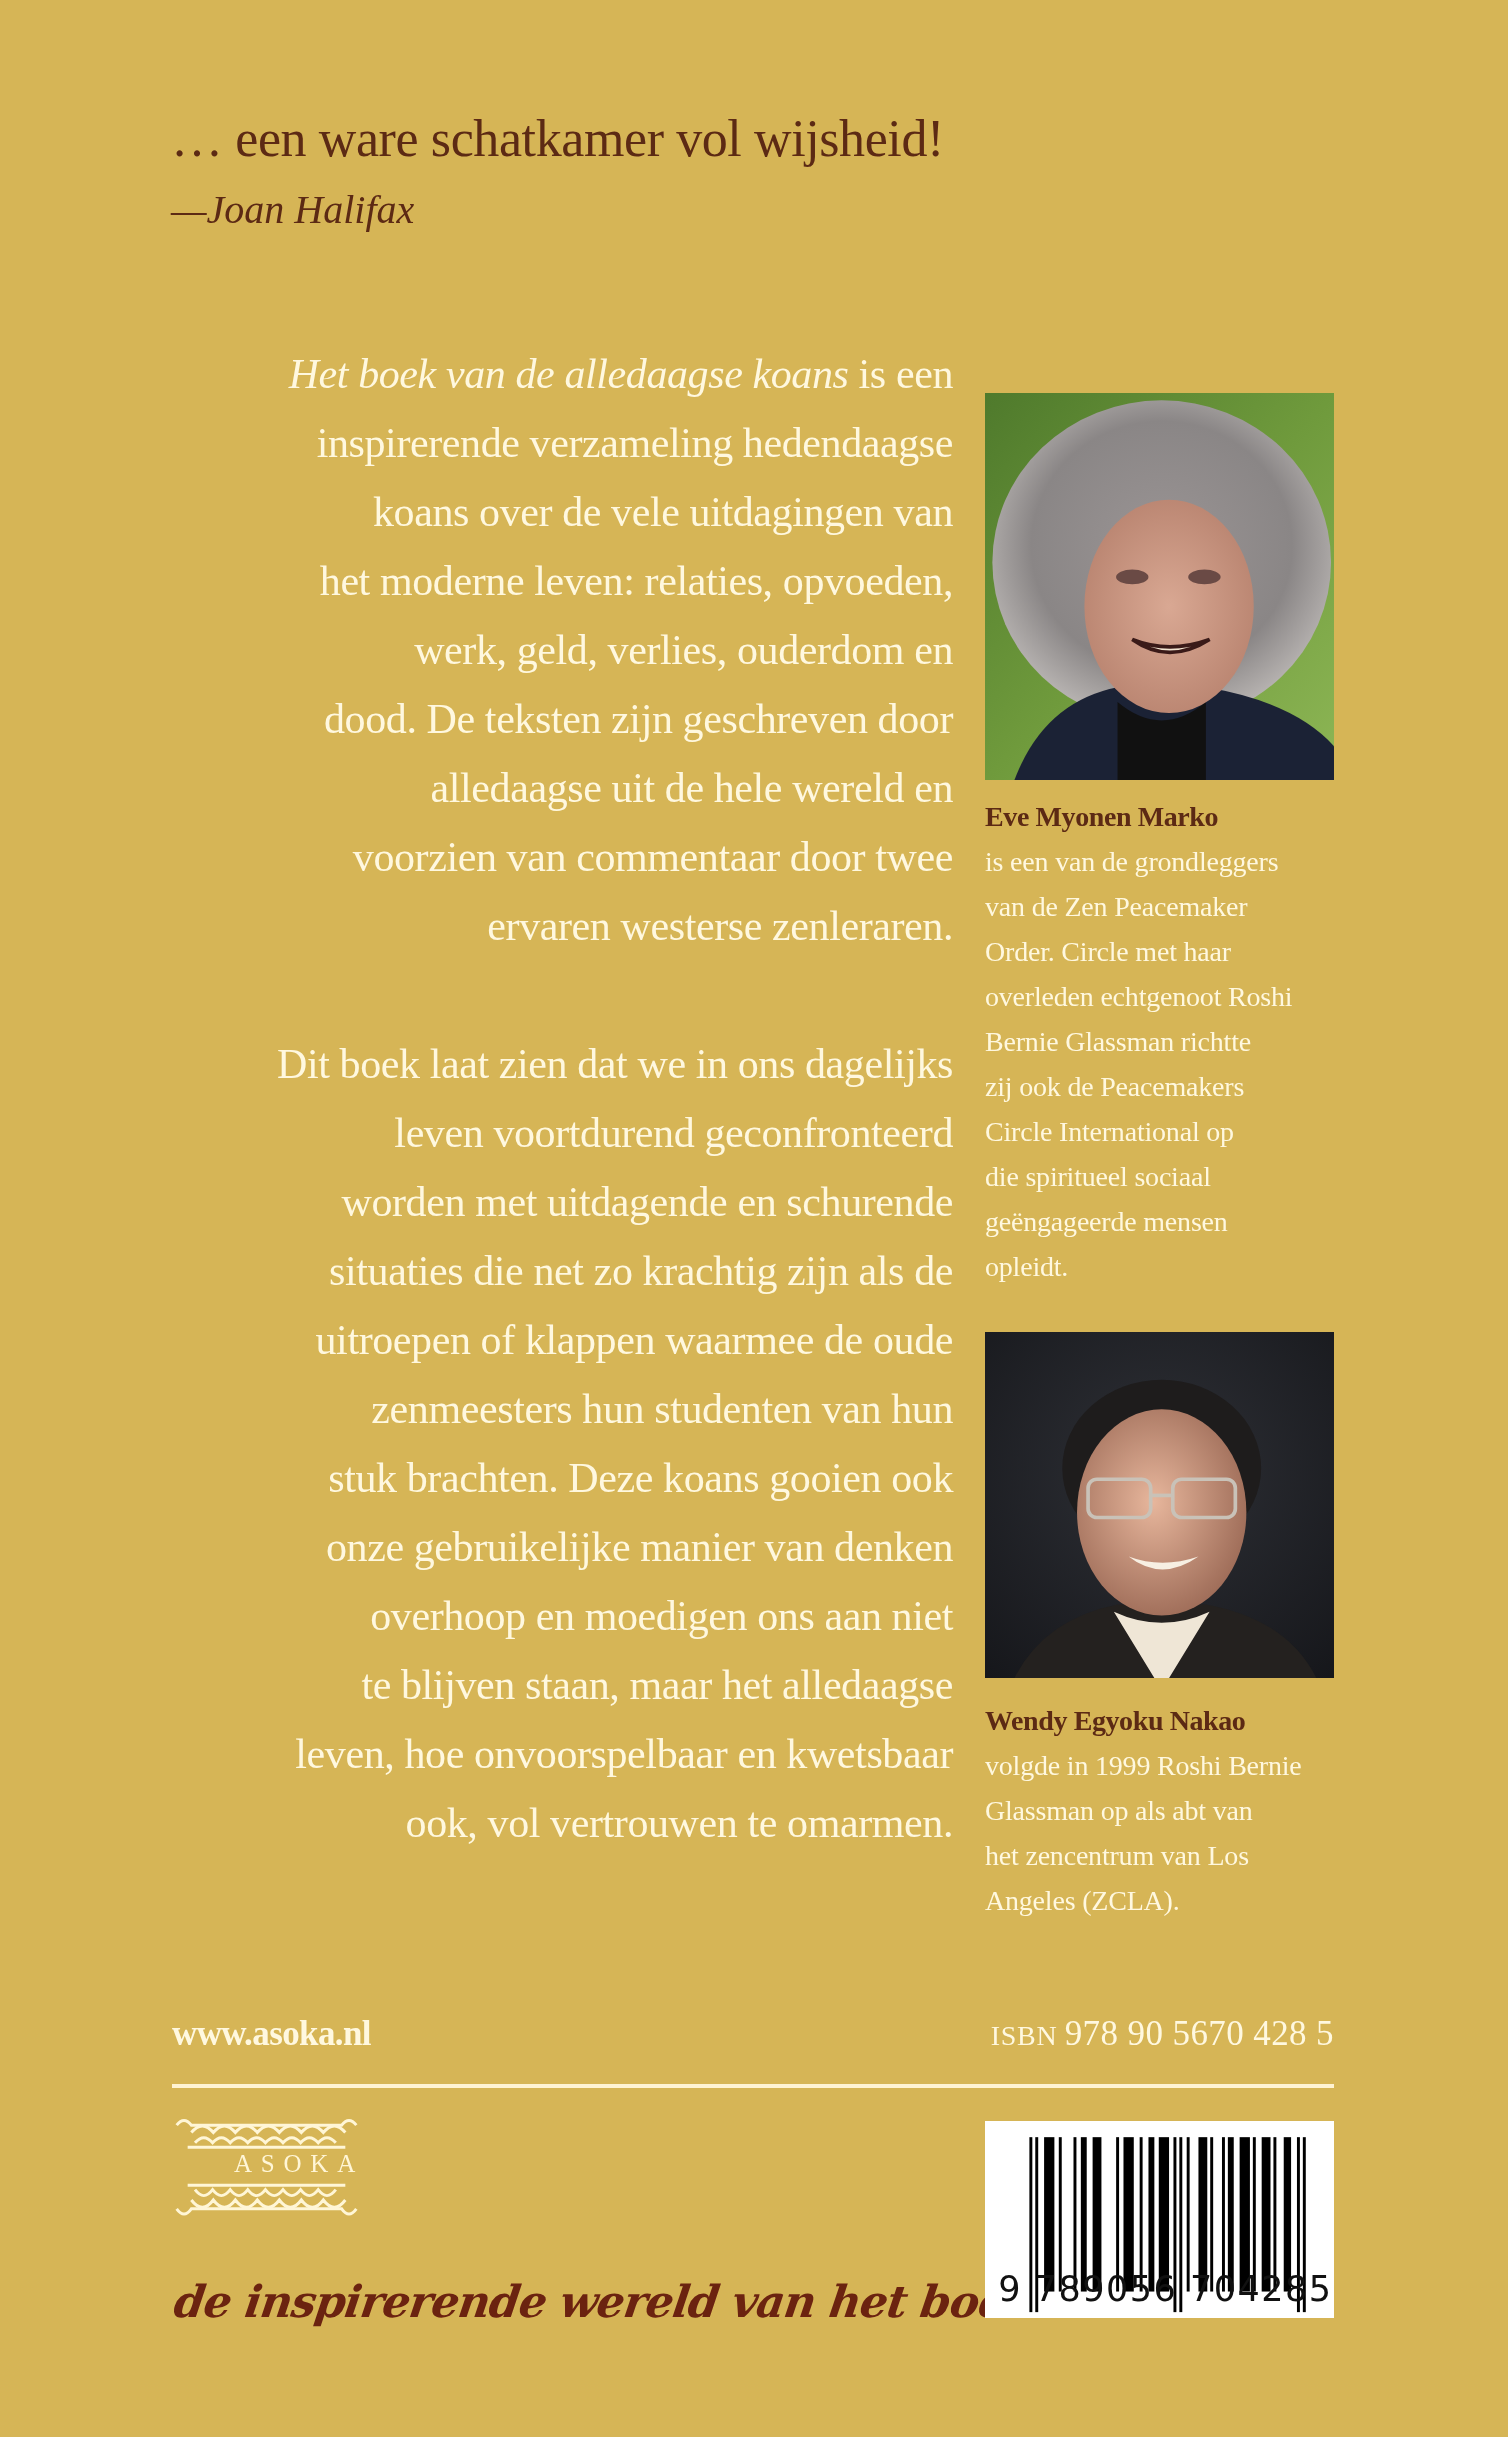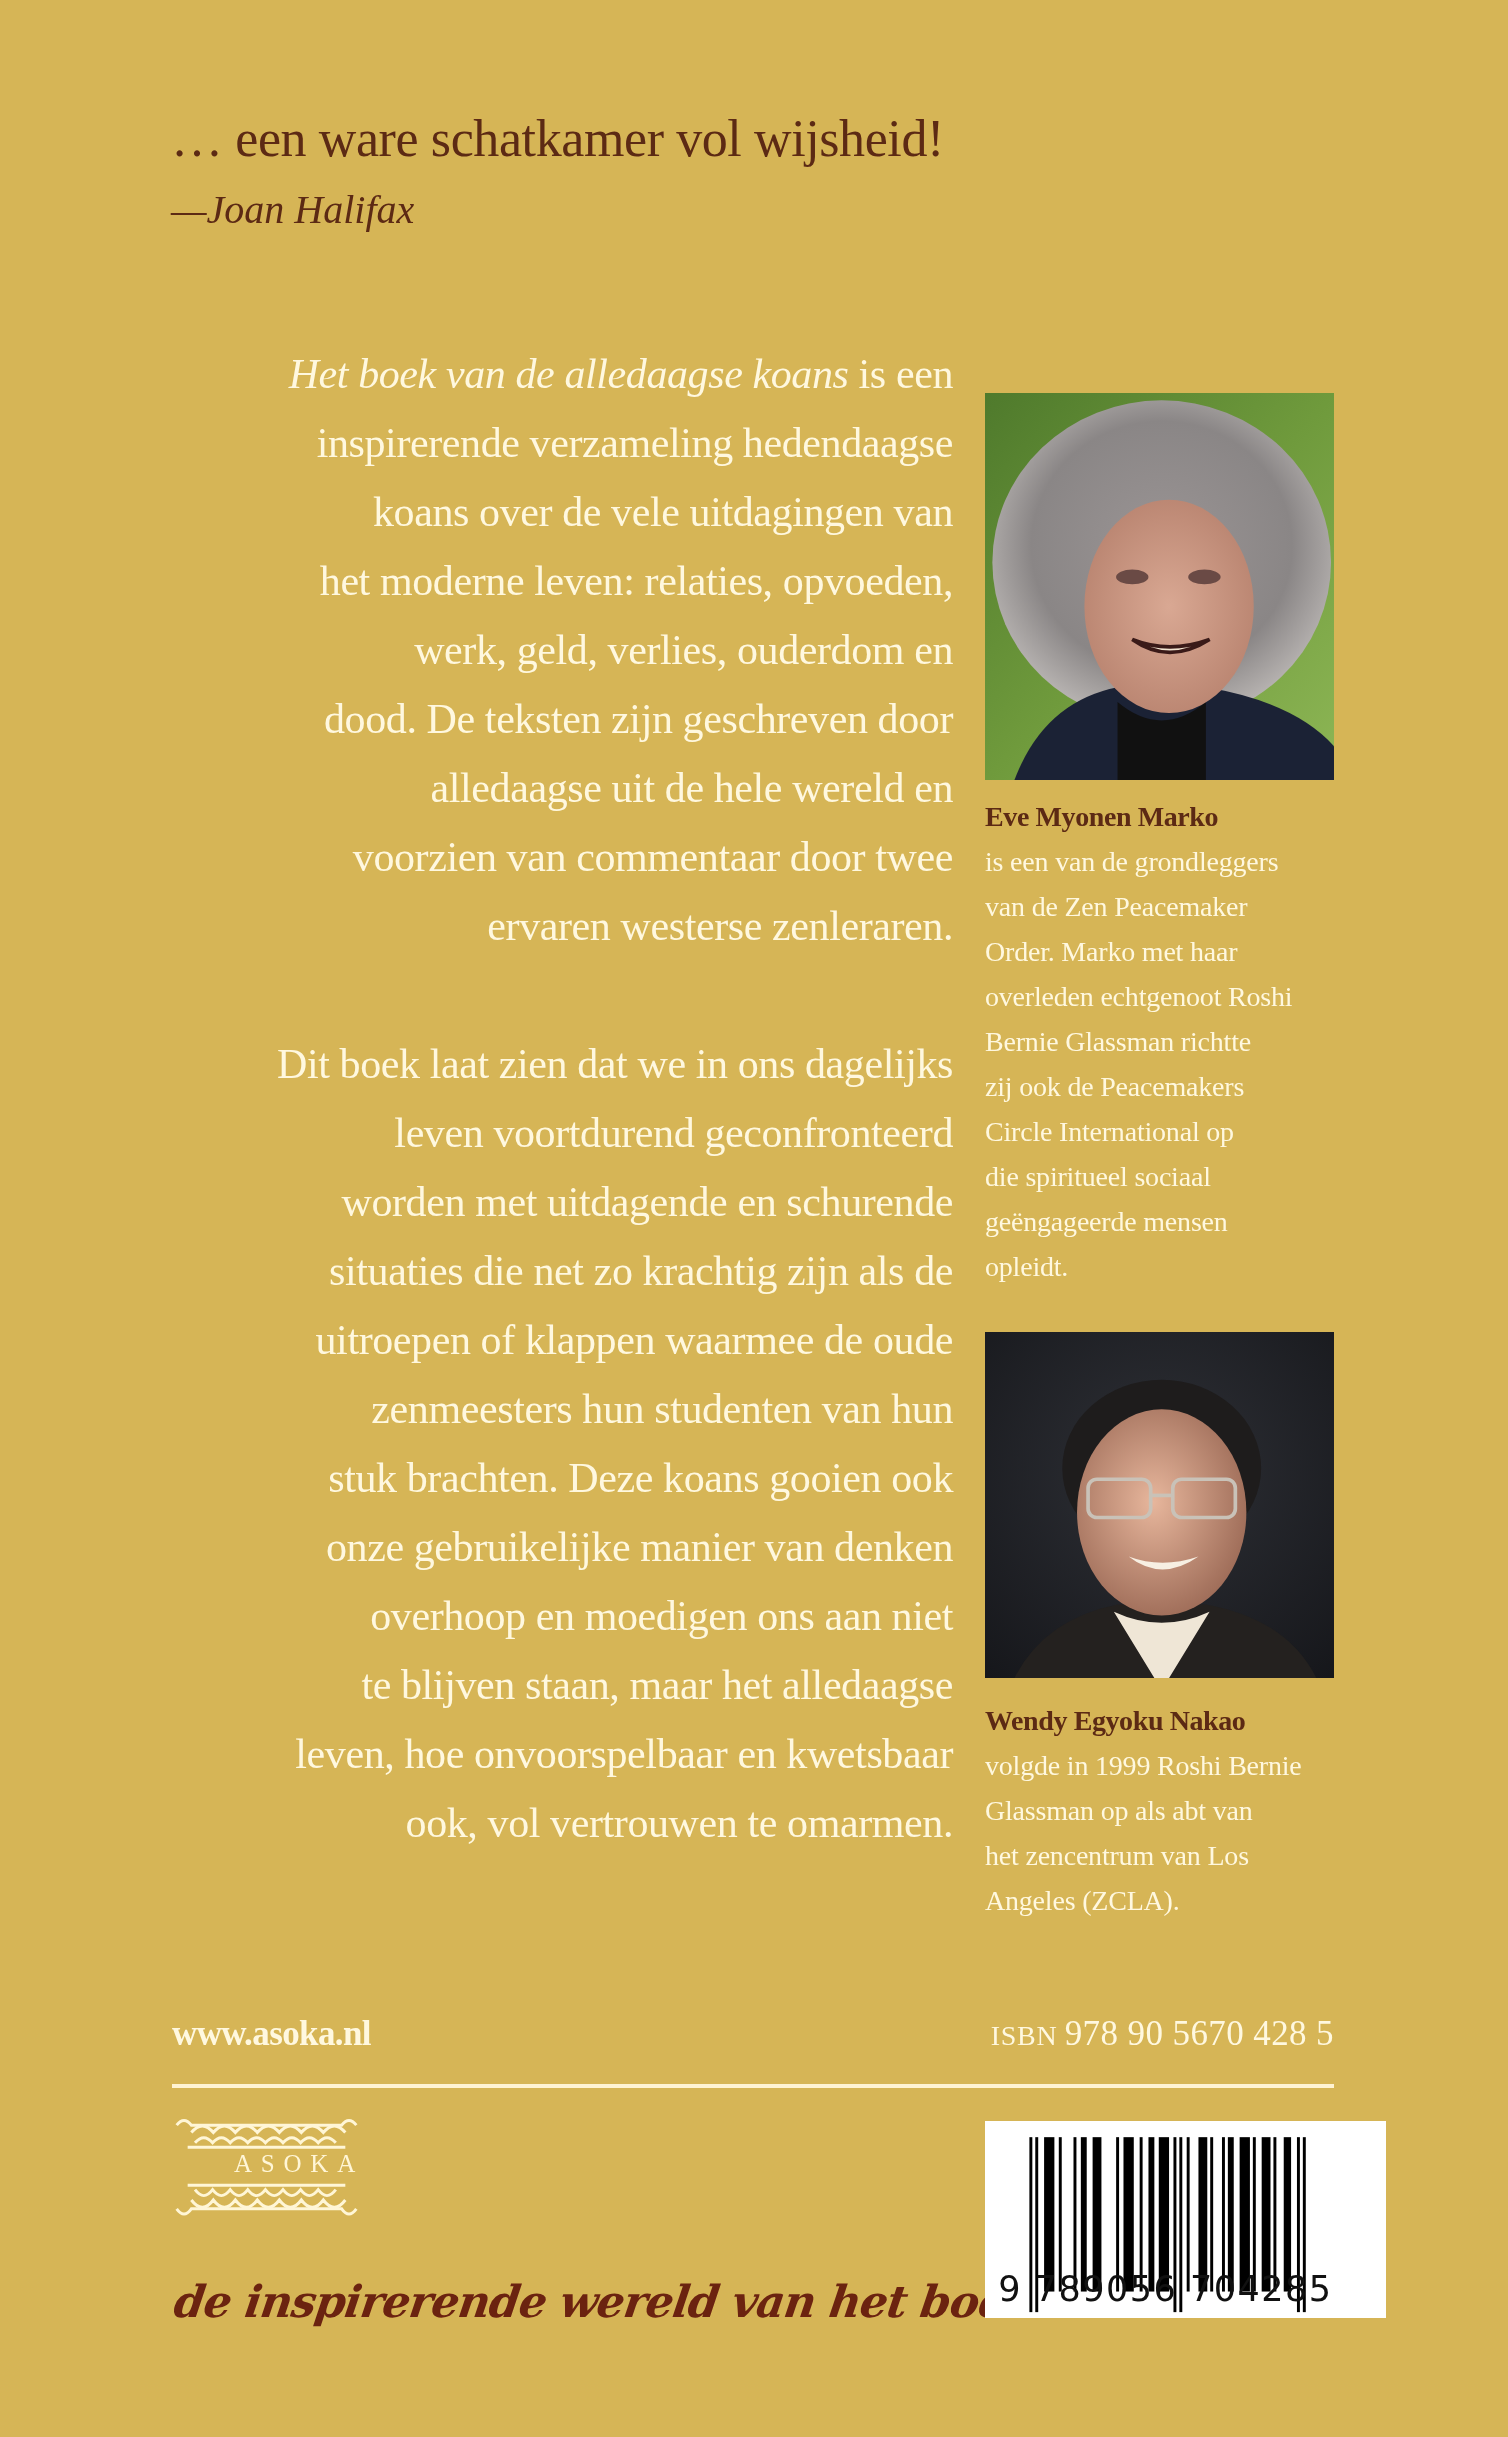--- a/index.html
+++ b/index.html
@@ -124,21 +124,21 @@
     font-family: "DejaVu Serif", serif;
     letter-spacing: -1.1px;
     transform: skewX(-8deg);
     transform-origin: left bottom;
     white-space: nowrap;
   }
 
   
   .barcode {
     left: 985px; top: 2121px;
-    width: 401px; height: 197px;
+    width: 349px; height: 197px;
     background: #ffffff;
   }
   .barcode svg { display: block; }
   .barcode-digits {
     position: absolute;
     left: 13.3px; bottom: 8.8px;
     font-family: "DejaVu Sans", sans-serif;
     font-size: 35px;
     color: #111;
     letter-spacing: 1.5px;
@@ -205,21 +205,21 @@
     <ellipse cx="200" cy="250" rx="22" ry="10" fill="#6a4a45"></ellipse>
     <ellipse cx="298" cy="250" rx="22" ry="10" fill="#6a4a45"></ellipse>
     <path d="M200 335 Q250 370 305 335 Q250 355 200 335 Z" fill="#f2e4d0" stroke="#3a1a18" stroke-width="5"></path>
   </svg>
 </div>
 
 <div class="abs caption caption-1">
   <span class="name">Eve Myonen Marko</span>
   <span class="line">is een van de grondleggers</span>
   <span class="line">van de Zen Peacemaker</span>
-  <span class="line">Order. Marko met haar</span>
+  <span class="line">Order. Circle met haar</span>
   <span class="line">overleden echtgenoot Roshi</span>
   <span class="line">Bernie Glassman richtte</span>
   <span class="line">zij ook de Peacemakers</span>
   <span class="line">Circle International op</span>
   <span class="line">die spiritueel sociaal</span>
   <span class="line">geëngageerde mensen</span>
   <span class="line">opleidt.</span>
 </div>
 
 <div class="abs photo photo-2" aria-label="Portrait of Wendy Egyoku Nakao">

